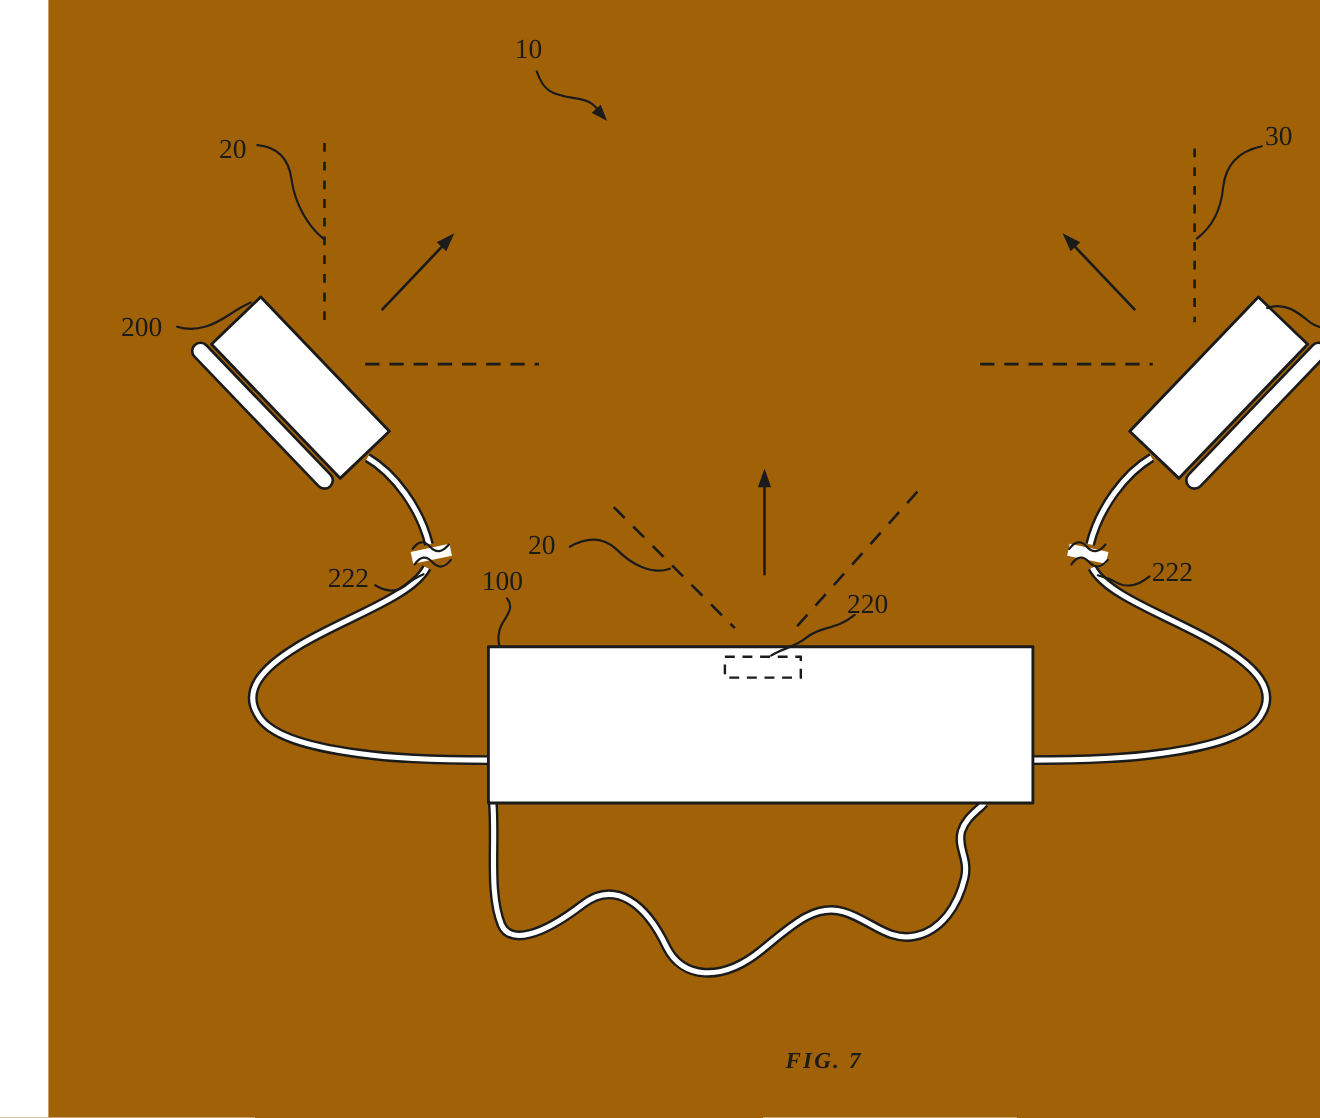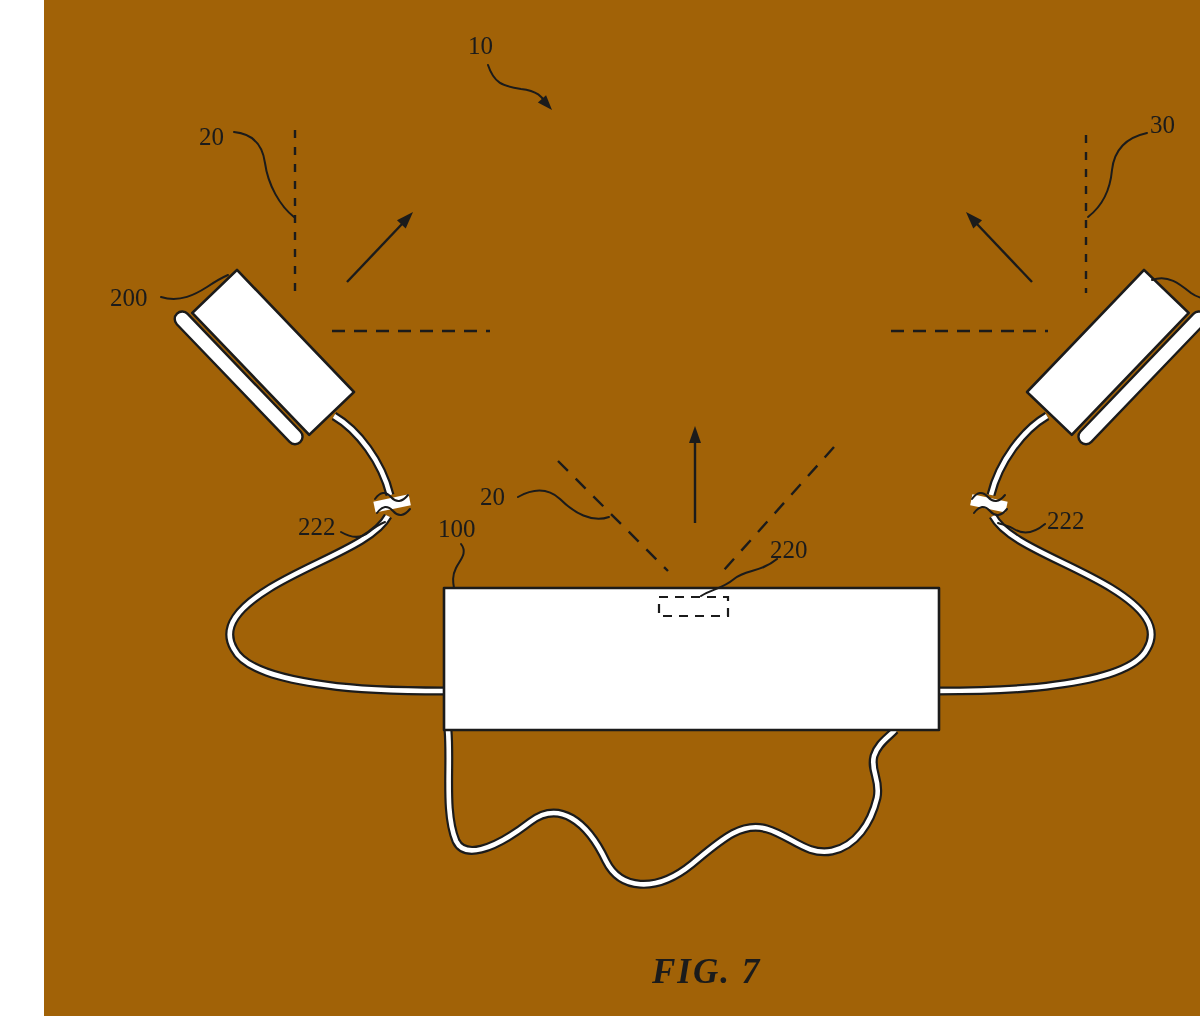--- a/index.html
+++ b/index.html
@@ -32,23 +32,23 @@
   #lbl-40   { left: 436px;  top: 484px; }
   #lbl-100  { left: 394px;  top: 516px; text-align: right; }
   #lbl-130  { left: 726px;  top: 537px; }
   #lbl-200L { left: 66px;   top: 285px; }
   #lbl-200R { left: 1183px; top: 287px; }
   #lbl-222L { left: 254px;  top: 514px; }
   #lbl-222R { left: 1003px; top: 508px; }
 
   #fig-caption {
     position: absolute;
-    left: 608px; top: 952px;
+    left: 670px; top: 952px;
     color: #1b1b1b;
-    font-size: 35px;
+    font-size: 21px;
     font-weight: bold;
     font-style: italic;
     letter-spacing: 2px;
     white-space: nowrap;
   }
 
   
   .ln        { stroke: #1b1b1b; fill: none; stroke-width: 2.4; stroke-linejoin: round; }
   .ln-thick  { stroke: #1b1b1b; fill: none; stroke-width: 2.6; stroke-linejoin: round; }
   .fillwhite { fill: #ffffff; }

